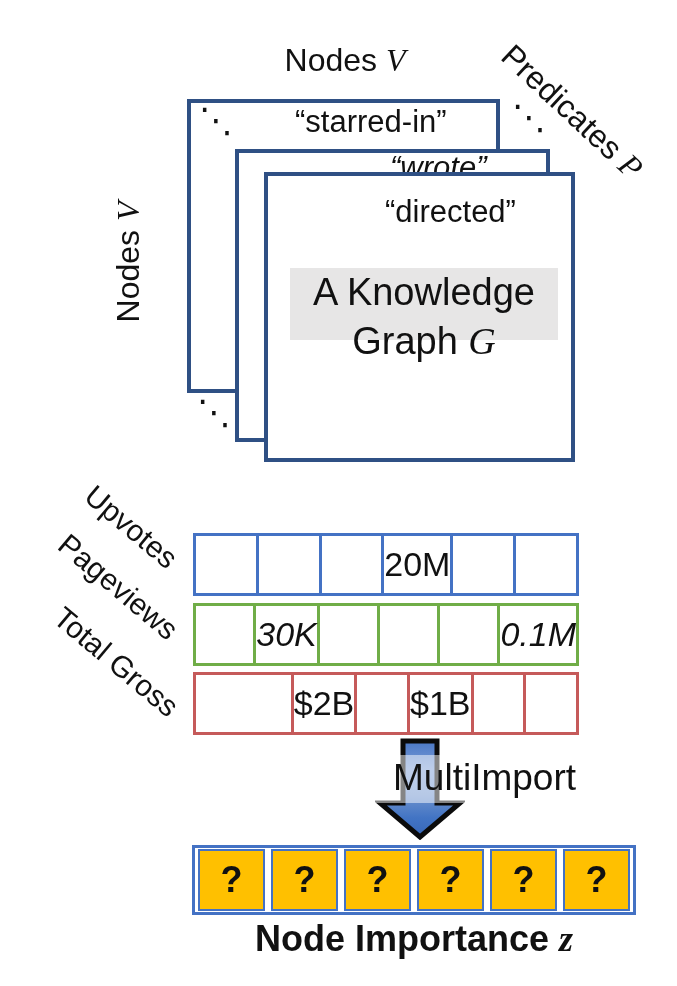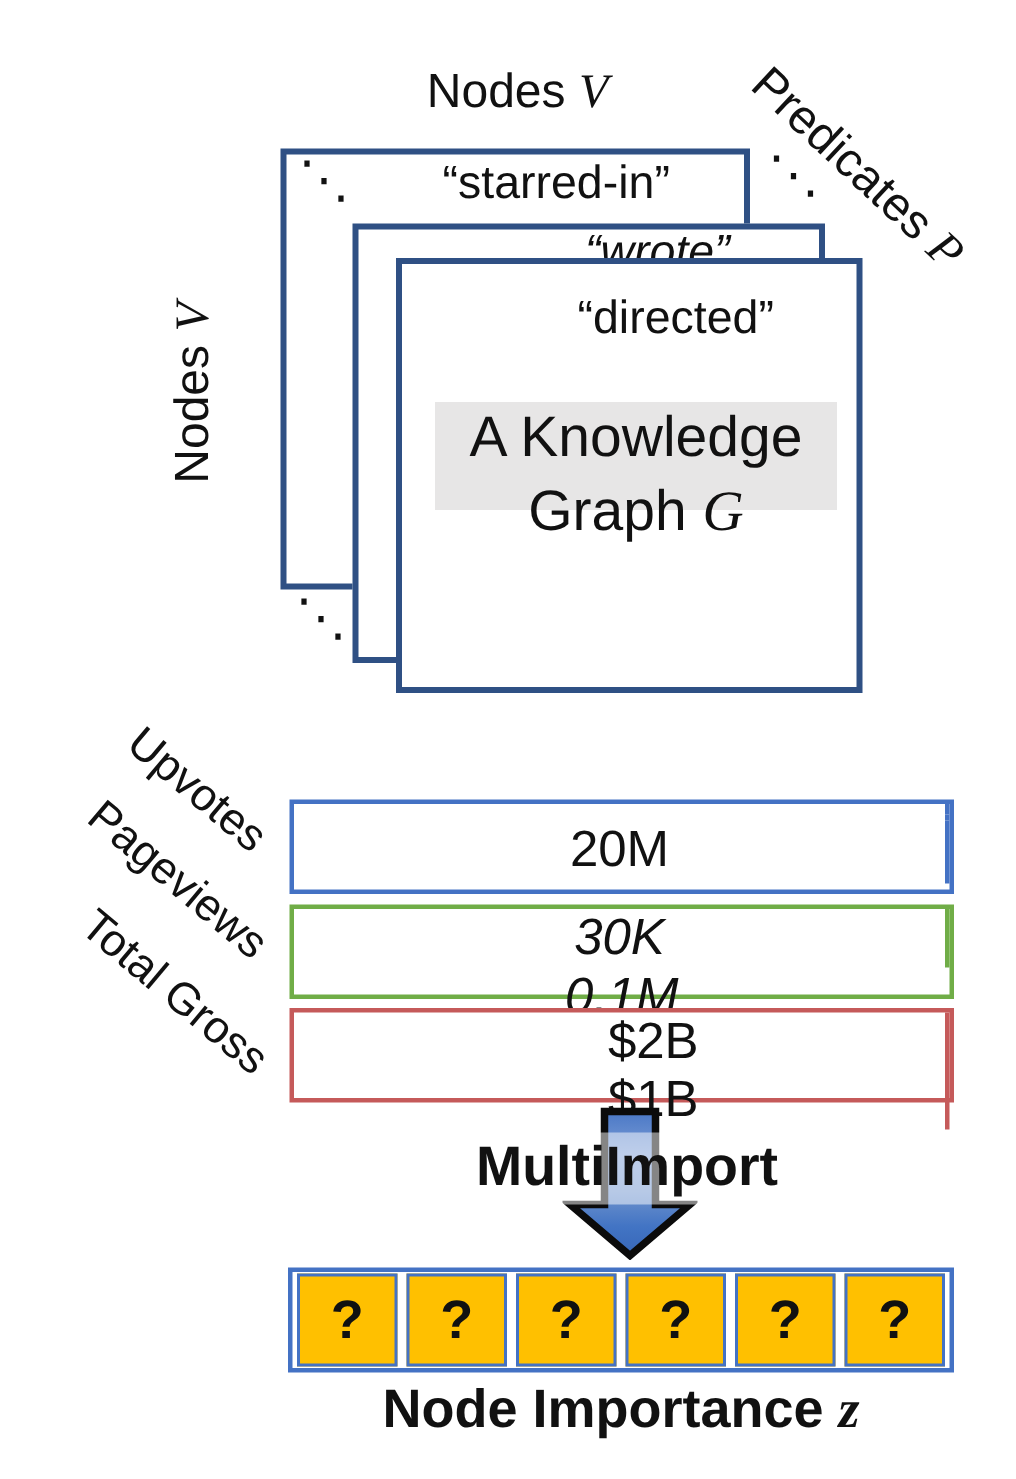--- a/index.html
+++ b/index.html
@@ -13,37 +13,37 @@
   .layer-label{position:absolute;font-size:31px;white-space:nowrap;text-align:left;}
   .var{font-family:"Liberation Serif", serif;font-style:italic;}
   .axis-label{position:absolute;font-size:32px;white-space:nowrap;}
   .dots{position:absolute;font-family:"DejaVu Sans", sans-serif;font-size:34px;line-height:1;}
   .graybox{background:#E7E6E6;}
   .kg-box{position:absolute;left:290px;top:268px;width:268px;height:72px;
     text-align:center;font-weight:normal;font-size:38px;line-height:49px;}
   .sig-title{position:absolute;left:295px;top:474px;width:252px;height:53px;
     text-align:center;font-weight:bold;font-size:37px;line-height:53px;}
   
-  .sigrow{position:absolute;left:193px;width:443px;height:63px;display:flex;box-sizing:border-box;background:#fff;flex-direction:column;}
+  .sigrow{position:absolute;left:193px;width:386px;height:63px;display:flex;box-sizing:border-box;background:#fff;}
   .sigrow .cell{flex:1;display:flex;align-items:center;justify-content:center;
     font-size:34px;box-sizing:border-box;white-space:nowrap;overflow:visible;}
   .row-blue{border:3px solid #4472C4;}
   .row-blue .cell{border-right:3px solid #4472C4;}
   .row-green{border:3px solid #70AD47;}
   .row-green .cell{border-right:3px solid #70AD47;font-style:italic;}
   .row-red{border:3px solid #C55A5A;padding-left:45px;}
   .row-red .cell{border-right:3px solid #C55A5A;}
   .sigrow .cell:last-child{border-right:none;}
   .diag-label{position:absolute;font-size:30px;white-space:nowrap;
     transform:translate(-50%,-50%) rotate(40deg);}
   
   .proc-overlay{position:absolute;left:310px;top:755px;width:216px;height:48px;
     background:rgba(255,255,255,0.5);}
-  .proc-label{position:absolute;left:260px;top:753px;width:316px;text-align:center;
-    font-weight:bold;font-size:37px;line-height:50px;white-space:nowrap;}
+  .proc-label{position:absolute;left:260px;top:753px;width:316px;text-align:right;
+    font-weight:normal;font-size:37px;line-height:50px;white-space:nowrap;}
   
   .out-row{position:absolute;left:192px;top:845px;width:444px;height:70px;
     border:3px solid #4472C4;box-sizing:border-box;display:flex;gap:6px;padding:1px 3px;background:#fff;}
   .out-row .ocell{flex:1;background:#FFC000;border:2px solid #4472C4;box-sizing:border-box;
     display:flex;align-items:center;justify-content:center;font-weight:bold;font-size:36px;}
   .out-caption{position:absolute;left:160px;top:918px;width:508px;text-align:center;
     font-weight:bold;font-size:36px;white-space:nowrap;}
 </style>
 </head>
 <body>

